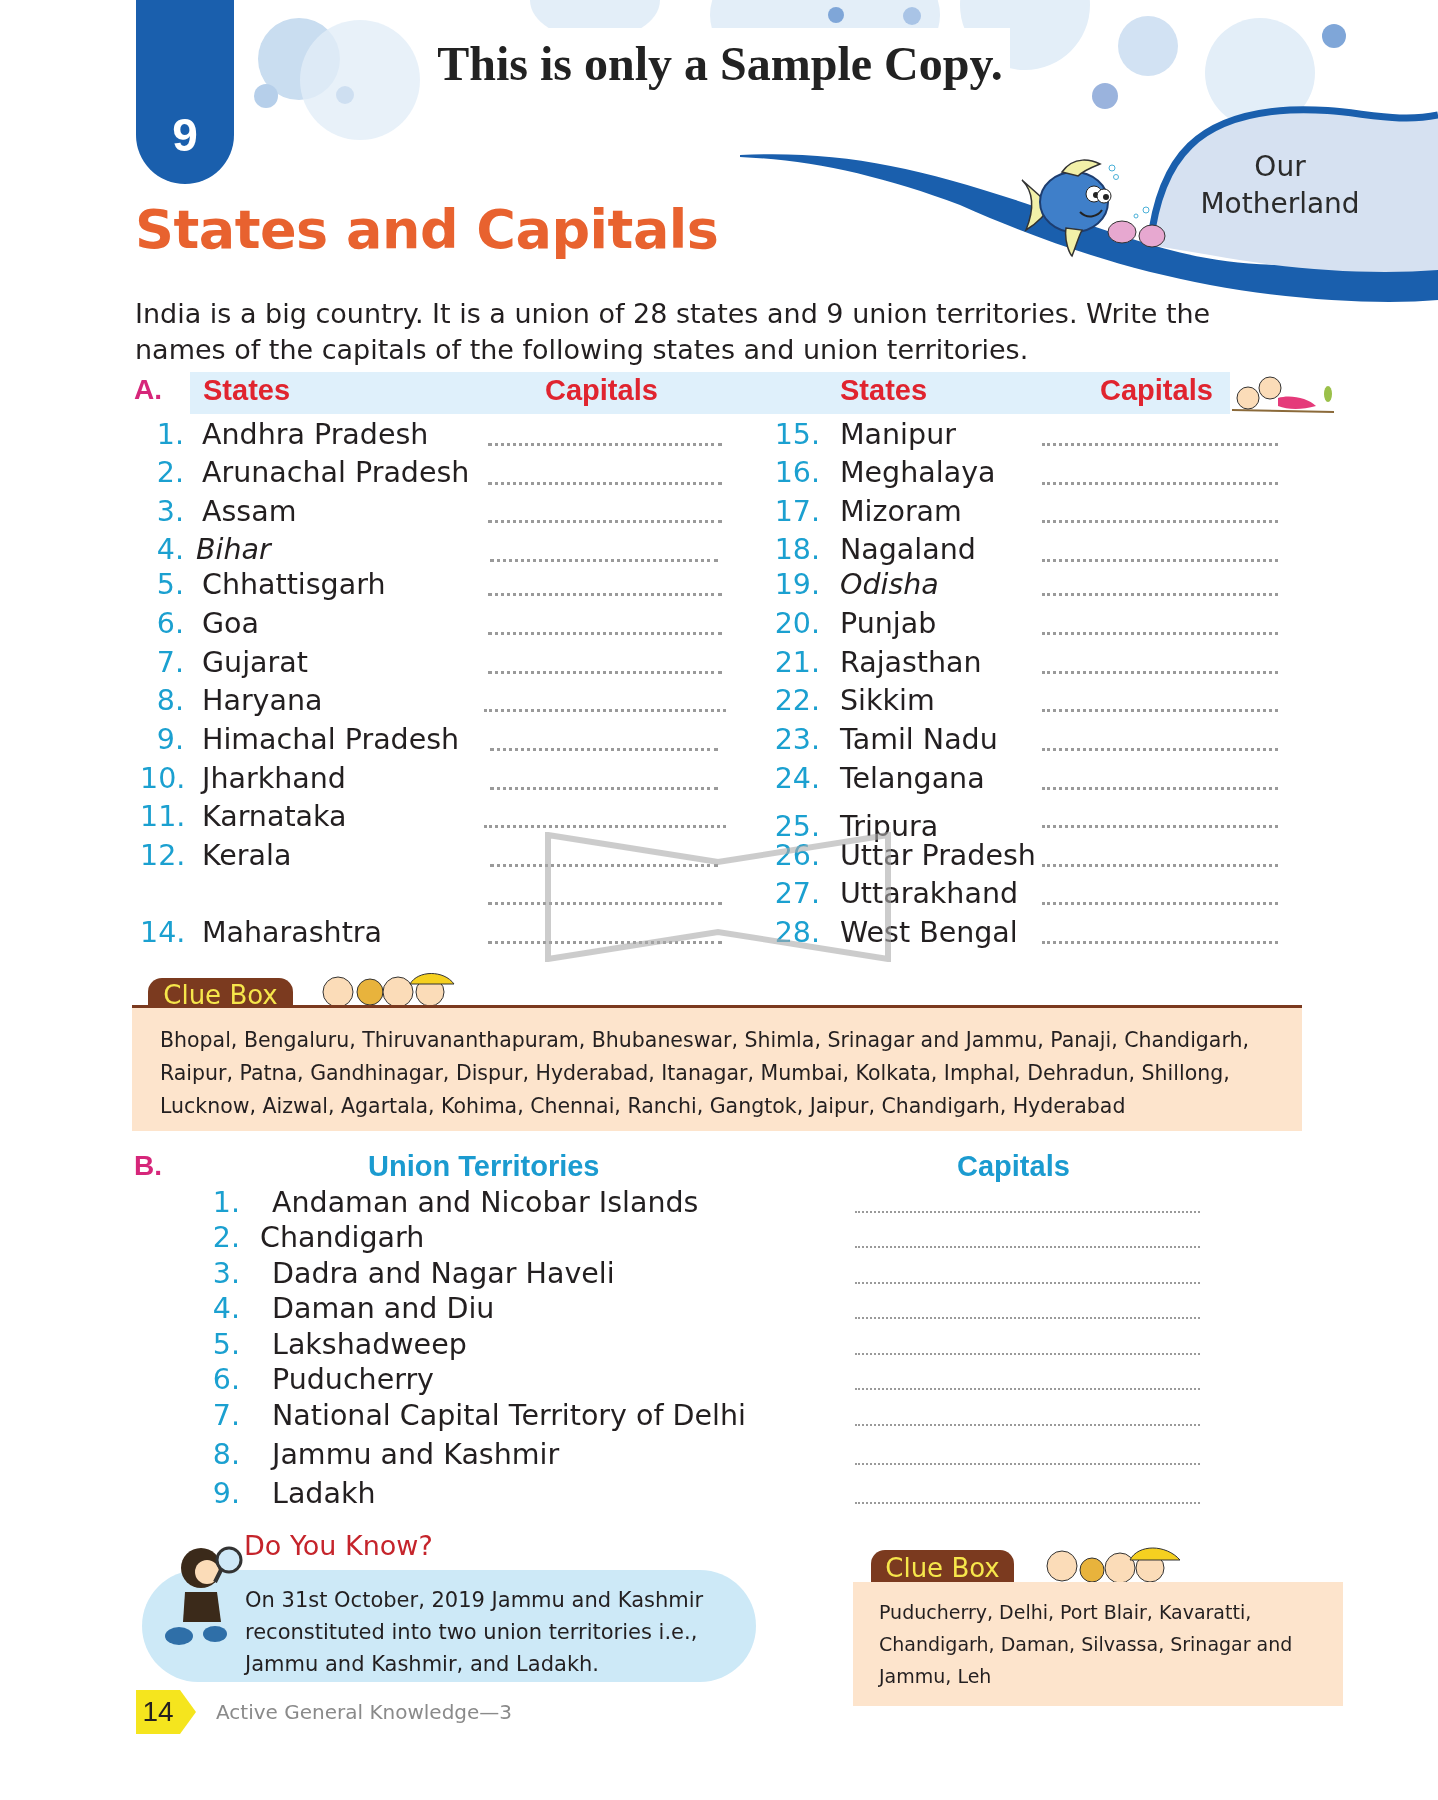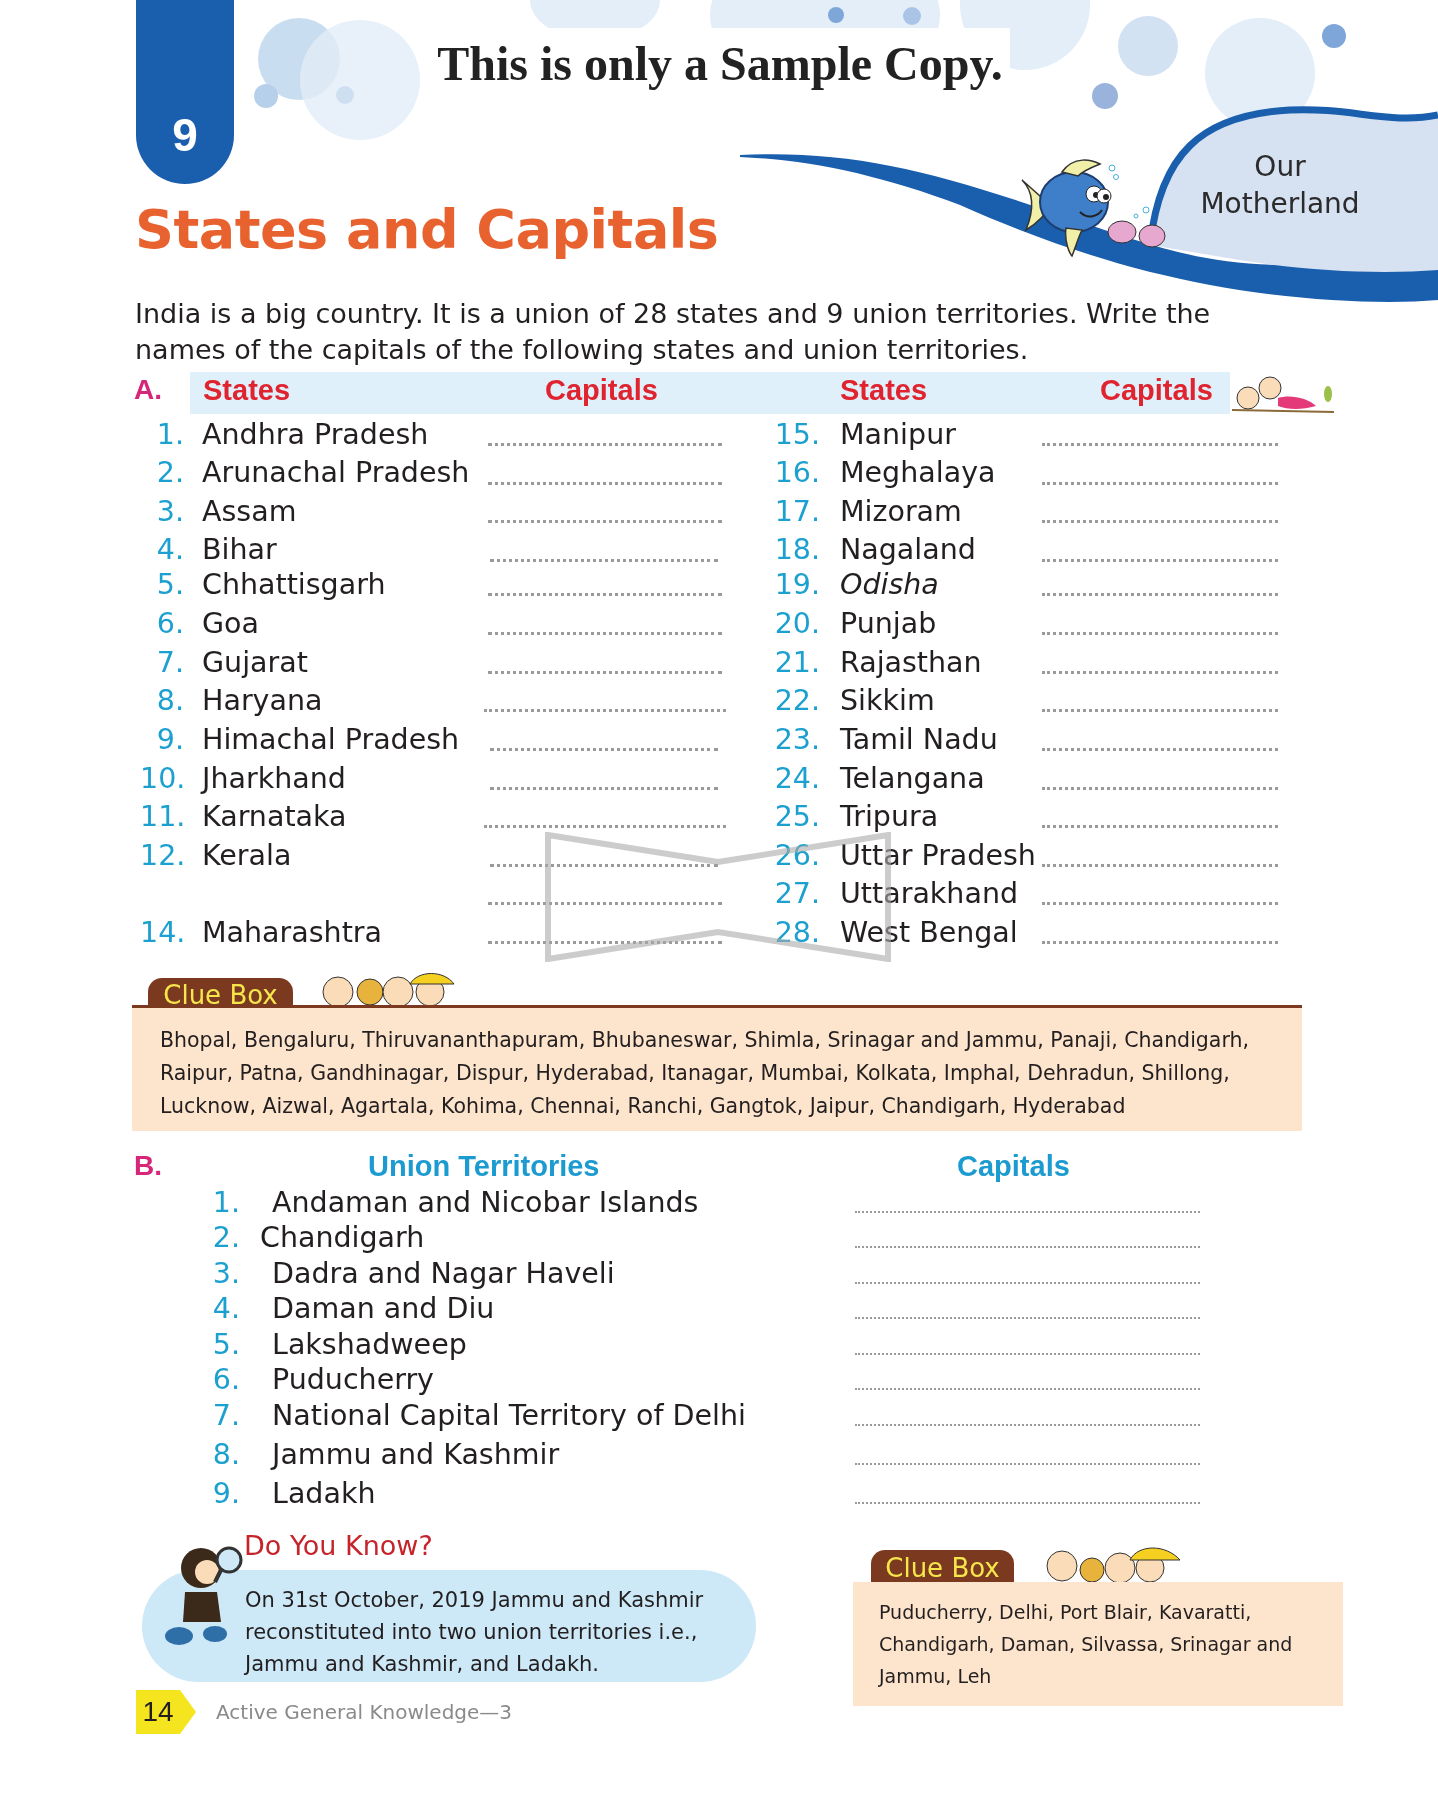--- a/index.html
+++ b/index.html
@@ -118,21 +118,21 @@
   <div class="row" style="left:140px;top:38.6px;">
       <span class="num" style="width:44px;">2.</span>
       <span class="name" style="margin-left:18px;">Arunachal Pradesh</span>
     </div>
   <div class="row" style="left:140px;top:77.2px;">
       <span class="num" style="width:44px;">3.</span>
       <span class="name" style="margin-left:18px;">Assam</span>
     </div>
   <div class="row" style="left:140px;top:115.8px;">
       <span class="num" style="width:44px;">4.</span>
-      <span class="name" style="margin-left:18px;">Bihar</span>
+      <span class="name" style="margin-left:12px;font-style:italic;">Bihar</span>
     </div>
   <div class="row" style="left:140px;top:150px;">
       <span class="num" style="width:44px;">5.</span>
       <span class="name" style="margin-left:18px;">Chhattisgarh</span>
     </div>
   <div class="row" style="left:140px;top:189px;">
       <span class="num" style="width:44px;">6.</span>
       <span class="name" style="margin-left:18px;">Goa</span>
     </div>
   <div class="row" style="left:140px;top:228px;">
@@ -214,21 +214,21 @@
       <span class="name" style="margin-left:20px;">Sikkim</span>
     </div>
   <div class="row" style="left:0;top:305px;">
       <span class="num" style="width:80px;">23.</span>
       <span class="name" style="margin-left:20px;">Tamil Nadu</span>
     </div>
   <div class="row" style="left:0;top:344px;">
       <span class="num" style="width:80px;">24.</span>
       <span class="name" style="margin-left:20px;">Telangana</span>
     </div>
-  <div class="row" style="left:0;top:382px;">
+  <div class="row" style="left:0;top:392px;">
       <span class="num" style="width:80px;">25.</span>
       <span class="name" style="margin-left:20px;">Tripura</span>
     </div>
   <div class="row" style="left:0;top:421px;">
       <span class="num" style="width:80px;">26.</span>
       <span class="name" style="margin-left:20px;">Uttar Pradesh</span>
     </div>
   <div class="row" style="left:0;top:459px;">
       <span class="num" style="width:80px;">27.</span>
       <span class="name" style="margin-left:20px;">Uttarakhand</span>

